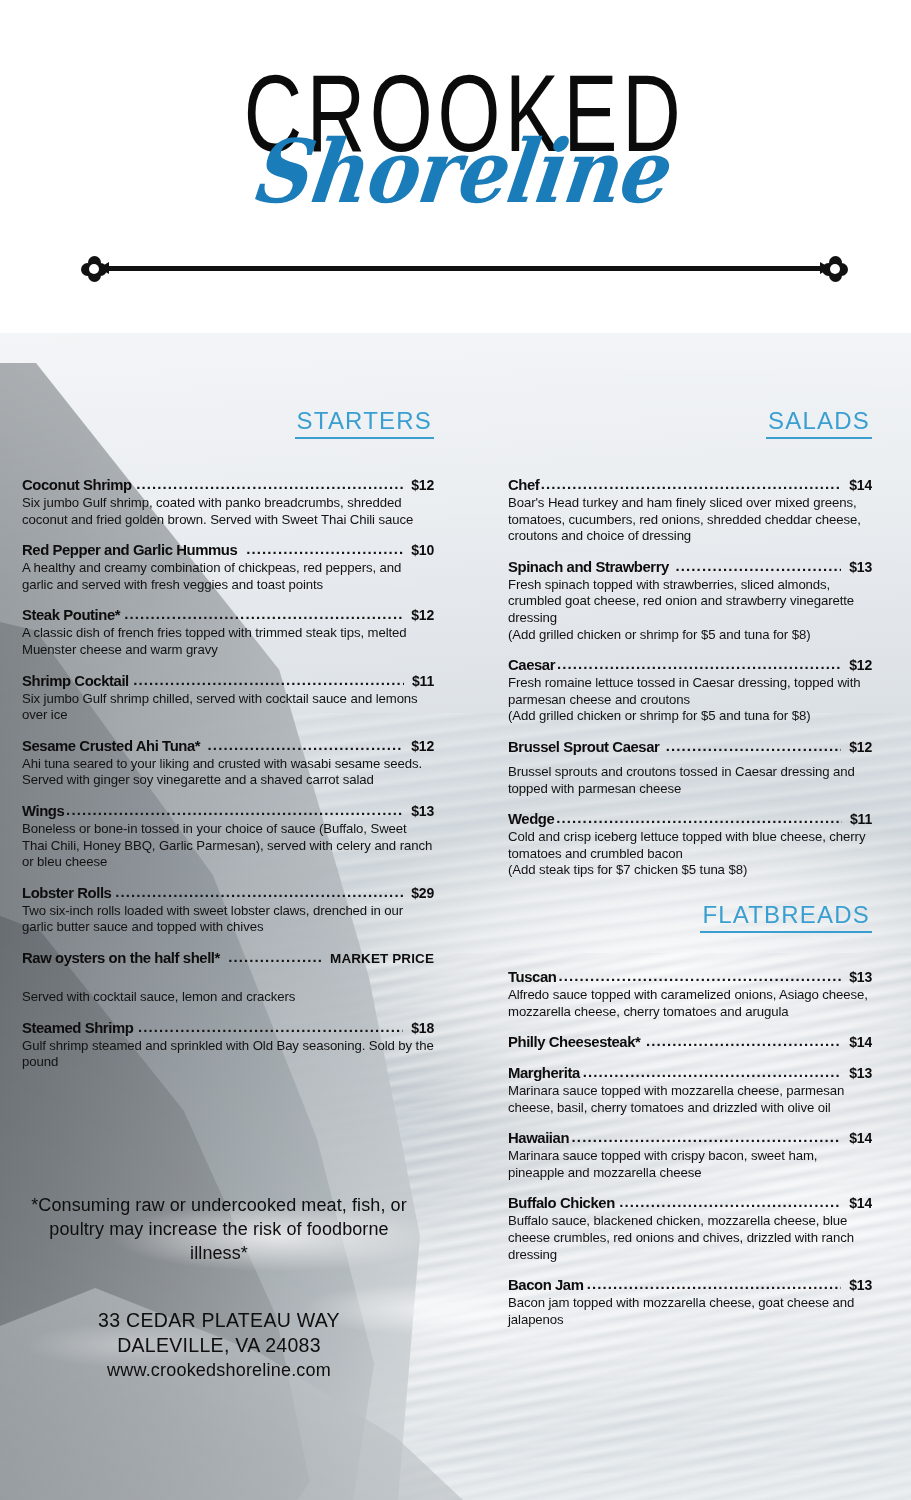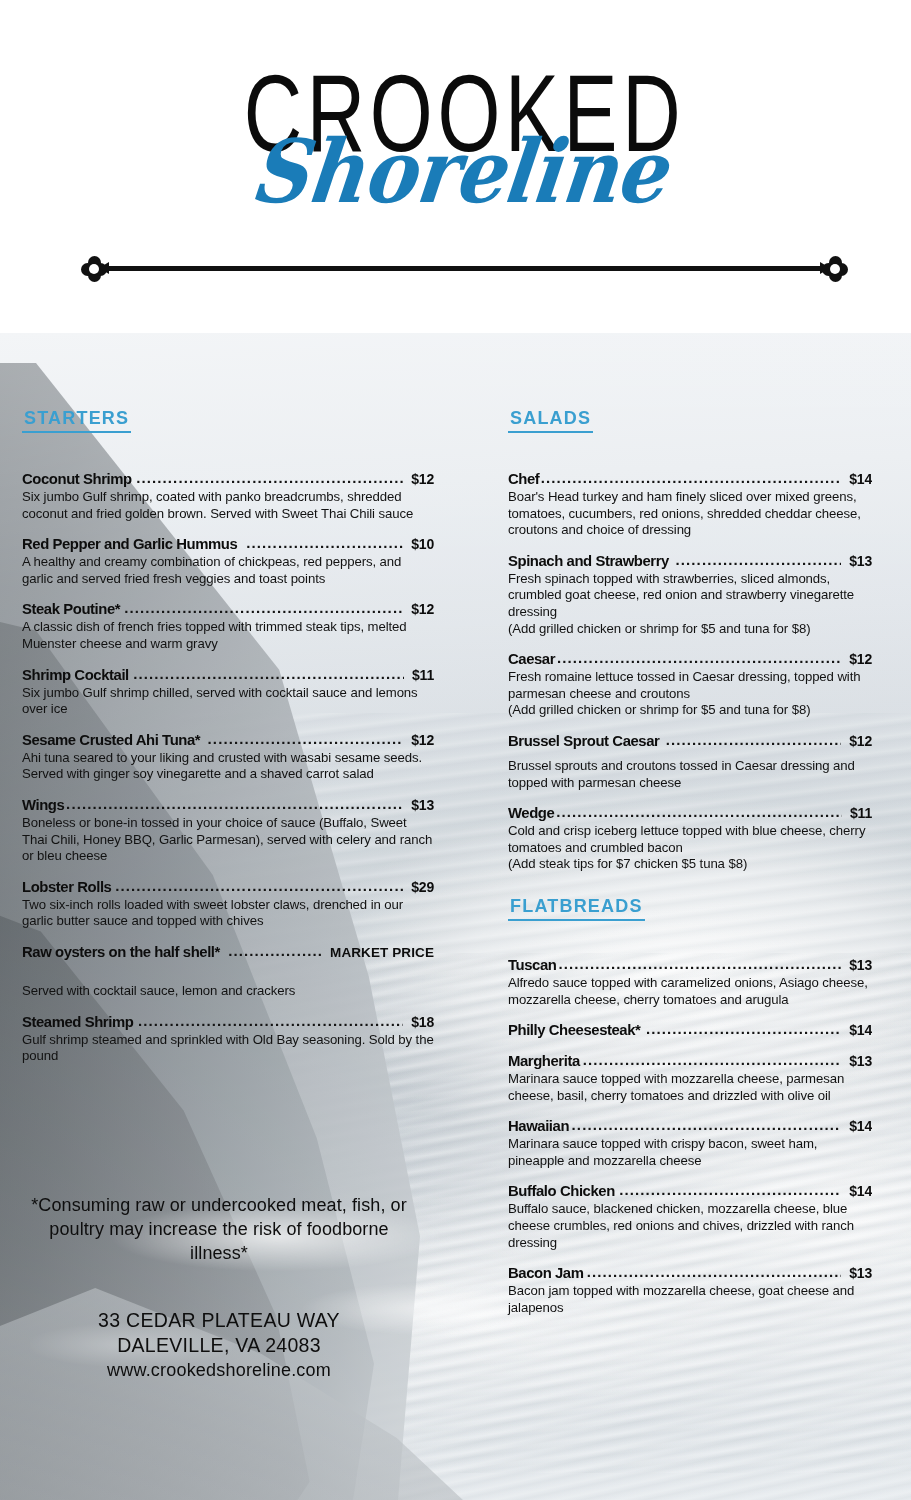--- a/index.html
+++ b/index.html
@@ -198,23 +198,23 @@
   .content {
     position:absolute; left:0; top:333px;
     width:911px; height:1167px;
     z-index:3;
   }
   .col { position:absolute; top:0; }
   .col-left  { left:22px;  width:412px; }
   .col-right { left:508px; width:364px; }
 
   .section-title {
-    text-align:left;
-    font-size:18px;
-    font-weight:700;
+    text-align:right;
+    font-size:24px;
+    font-weight:400;
     letter-spacing:1.2px;
     color:#3a9fd0;
     line-height:1;
     padding-bottom:4px;
   }
   .section-title span {
     border-bottom:2px solid #3a9fd0;
     padding:0 2px 4px 2px;
     display:inline-block;
   }
@@ -353,21 +353,21 @@
               <span class="item-price">$12</span>
             </div>
             <div class="item-desc" style="white-space: pre-line;">Six jumbo Gulf shrimp, coated with panko breadcrumbs, shredded coconut and fried golden brown. Served with Sweet Thai Chili sauce</div>
           </div>
           <div class="item">
             <div class="item-row">
               <span class="item-name">Red Pepper and Garlic Hummus</span>
               <span class="dots">..........................................................................................</span>
               <span class="item-price">$10</span>
             </div>
-            <div class="item-desc" style="white-space: pre-line;">A healthy and creamy combination of chickpeas, red peppers, and garlic and served fried fresh veggies and toast points</div>
+            <div class="item-desc" style="white-space: pre-line;">A healthy and creamy combination of chickpeas, red peppers, and garlic and served with fresh veggies and toast points</div>
           </div>
           <div class="item">
             <div class="item-row">
               <span class="item-name">Steak Poutine*</span>
               <span class="dots">..........................................................................................</span>
               <span class="item-price">$12</span>
             </div>
             <div class="item-desc" style="white-space: pre-line;">A classic dish of french fries topped with trimmed steak tips, melted Muenster cheese and warm gravy</div>
           </div>
           <div class="item">

